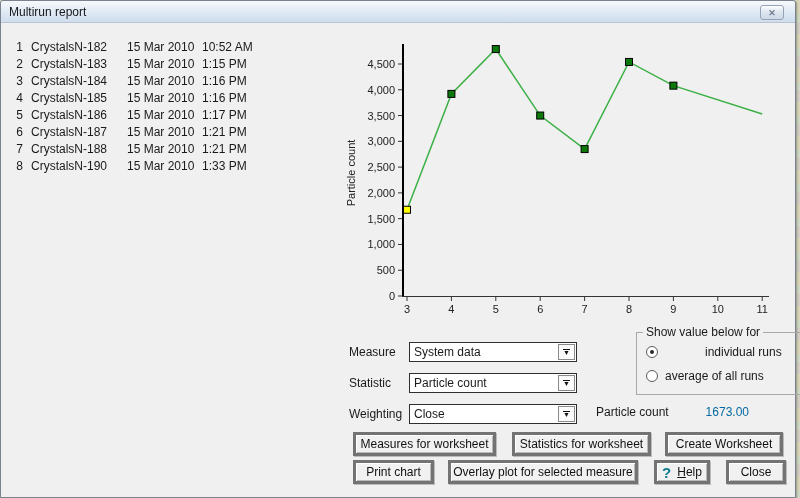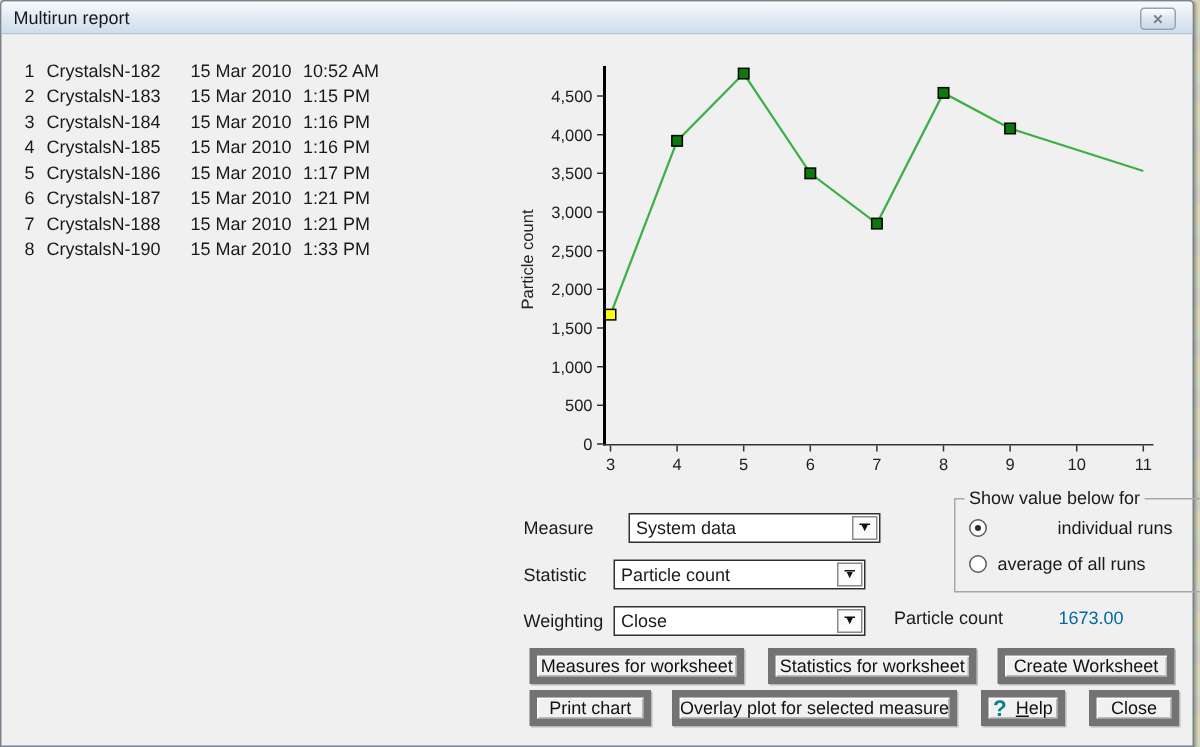--- a/index.html
+++ b/index.html
@@ -76,21 +76,21 @@
     content:""; position:absolute; left:3px; top:3px; width:4px; height:4px;
     border-radius:50%; background:#2b2b2b;
   }
   
   .value-label { position:absolute; left:595px; top:404px; }
   .value-num  { position:absolute; left:688px; top:404px; width:60px; text-align:right; }
   
   .btn {
     position:absolute; height:24px;
     background:#f1f1f1;
-    border:5px solid #737373;
+    border:3px solid #737373;
     box-shadow:inset 1px 1px 0 #ffffff, inset -1px -1px 0 #b9b9b9, 1px 1px 0 rgba(90,90,90,.35);
     display:flex; align-items:center; justify-content:center;
     font-size:12px; color:#111; cursor:default; white-space:nowrap;text-align:center;
   }
   .help-q { font-weight:bold; font-size:15px; margin-right:6px; }
   .fl { display:inline-block; }
   .fl::first-letter { text-decoration:underline; }
   .edge-strip { position:absolute; right:0; top:0; width:4px; height:498px;
     background:repeating-linear-gradient(#d9d5b8 0 14px, #cfd8c2 14px 22px, #d3cfc4 22px 34px); }
 </style>
@@ -167,21 +167,21 @@
         <rect x="106.9" y="57.402222222222235" width="7" height="7" fill="#0b7a0b" stroke="#000" stroke-width="1"></rect>
         <rect x="151.3" y="12.548888888888882" width="7" height="7" fill="#0b7a0b" stroke="#000" stroke-width="1"></rect>
         <rect x="195.7" y="79.05555555555554" width="7" height="7" fill="#0b7a0b" stroke="#000" stroke-width="1"></rect>
         <rect x="240.1" y="112.56666666666666" width="7" height="7" fill="#0b7a0b" stroke="#000" stroke-width="1"></rect>
         <rect x="284.5" y="25.437777777777768" width="7" height="7" fill="#0b7a0b" stroke="#000" stroke-width="1"></rect>
         <rect x="328.9" y="49.153333333333336" width="7" height="7" fill="#0b7a0b" stroke="#000" stroke-width="1"></rect>
       </svg>
   </div>
 
   <span class="ctrl-label" style="left:348px; top:344px;">Measure</span>
-  <div class="combo" style="left:408px; top:341px;margin-left:10px;">
+  <div class="combo" style="left:408px; top:341px;">
     <span class="val">System data</span>
     <span class="arrow"><span class="bar"></span>▼</span>
   </div>
 
   <span class="ctrl-label" style="left:348px; top:375px;">Statistic</span>
   <div class="combo" style="left:408px; top:372px;">
     <span class="val">Particle count</span>
     <span class="arrow"><span class="bar"></span>▼</span>
   </div>
 

